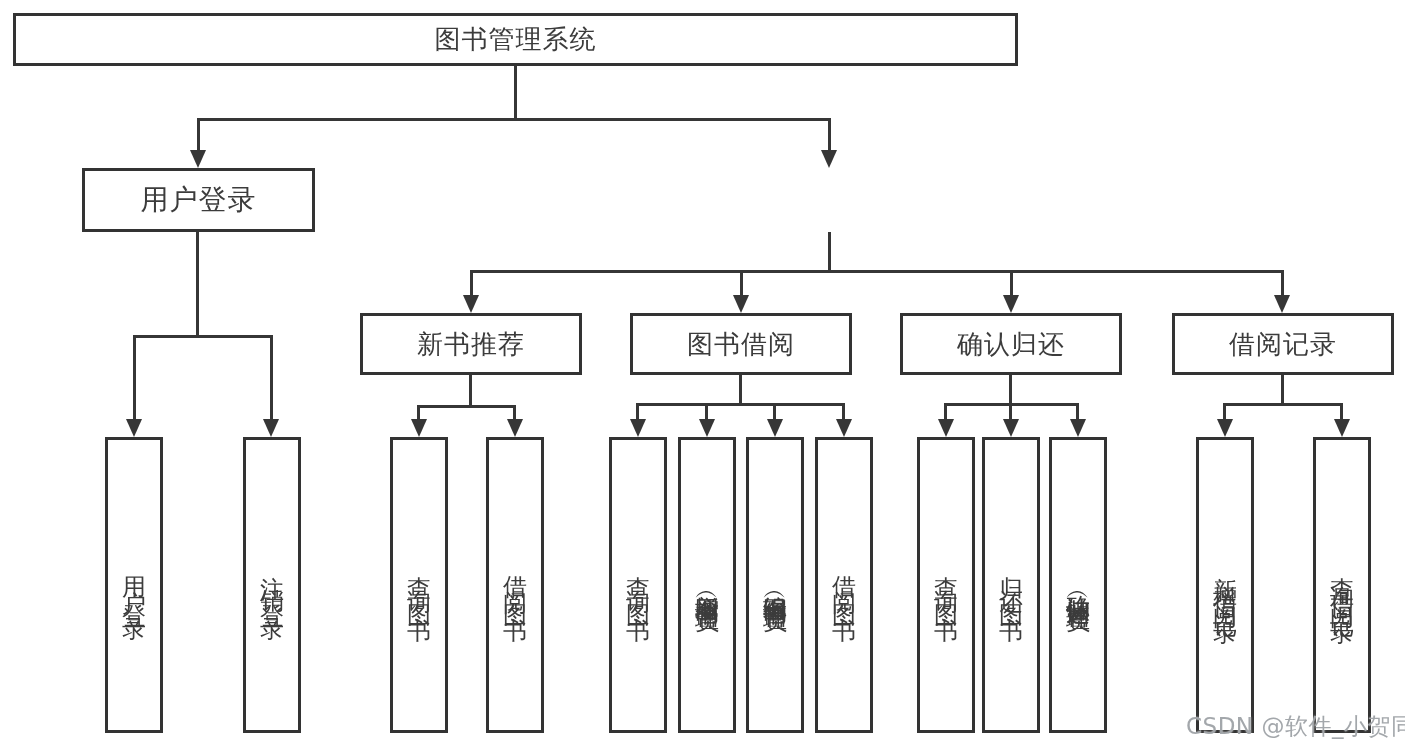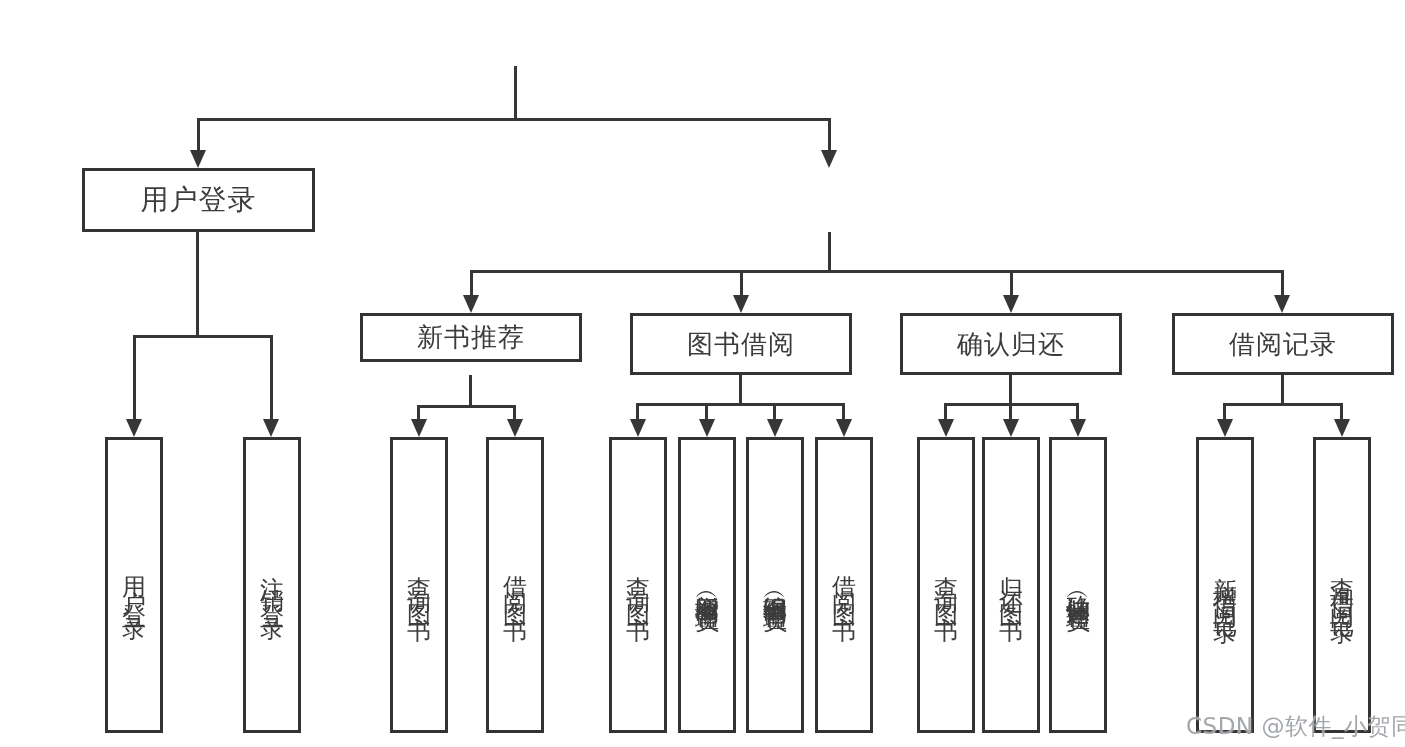--- a/index.html
+++ b/index.html
@@ -68,20 +68,23 @@
     white-space: nowrap;
     z-index: 5;
     text-shadow: 0 0 2px rgba(255,255,255,0.9);
   }
 </style>
 </head>
 <body>
 
 <div class="canvas">
 
+  <div class="node h-node root-node" style="left:13px; top:13px; width:1005px; height:53px;">
+    <span>图书管理系统</span>
+  </div>
 
   <div class="v-line" style="left:514px; top:66px; height:52px;"></div>
   <div class="h-line" style="left:197px; top:118px; width:634px;"></div>
   <div class="v-line" style="left:197px; top:118px; height:34px;"></div>
   <div class="arrow-down" style="left:190px; top:150px;"></div>
   <div class="v-line" style="left:828px; top:118px; height:34px;"></div>
   <div class="arrow-down" style="left:821px; top:150px;"></div>
 
   <div class="node h-node lvl2-node" style="left:82px; top:168px; width:233px; height:64px;">
     <span>用户登录</span>
@@ -98,21 +101,21 @@
   <div class="h-line" style="left:470px; top:270px; width:814px;"></div>
   <div class="v-line" style="left:470px; top:270px; height:27px;"></div>
   <div class="arrow-down" style="left:463px; top:295px;"></div>
   <div class="v-line" style="left:740px; top:270px; height:27px;"></div>
   <div class="arrow-down" style="left:733px; top:295px;"></div>
   <div class="v-line" style="left:1010px; top:270px; height:27px;"></div>
   <div class="arrow-down" style="left:1003px; top:295px;"></div>
   <div class="v-line" style="left:1281px; top:270px; height:27px;"></div>
   <div class="arrow-down" style="left:1274px; top:295px;"></div>
 
-  <div class="node h-node lvl3-node" style="left:360px; top:313px; width:222px; height:49px;">
+  <div class="node h-node lvl3-node" style="left:360px; top:313px; width:222px; height:62px;">
     <span>新书推荐</span>
   </div>
   <div class="node h-node lvl3-node" style="left:630px; top:313px; width:222px; height:62px;">
     <span>图书借阅</span>
   </div>
   <div class="node h-node lvl3-node" style="left:900px; top:313px; width:222px; height:62px;">
     <span>确认归还</span>
   </div>
   <div class="node h-node lvl3-node" style="left:1172px; top:313px; width:222px; height:62px;">
     <span>借阅记录</span>

